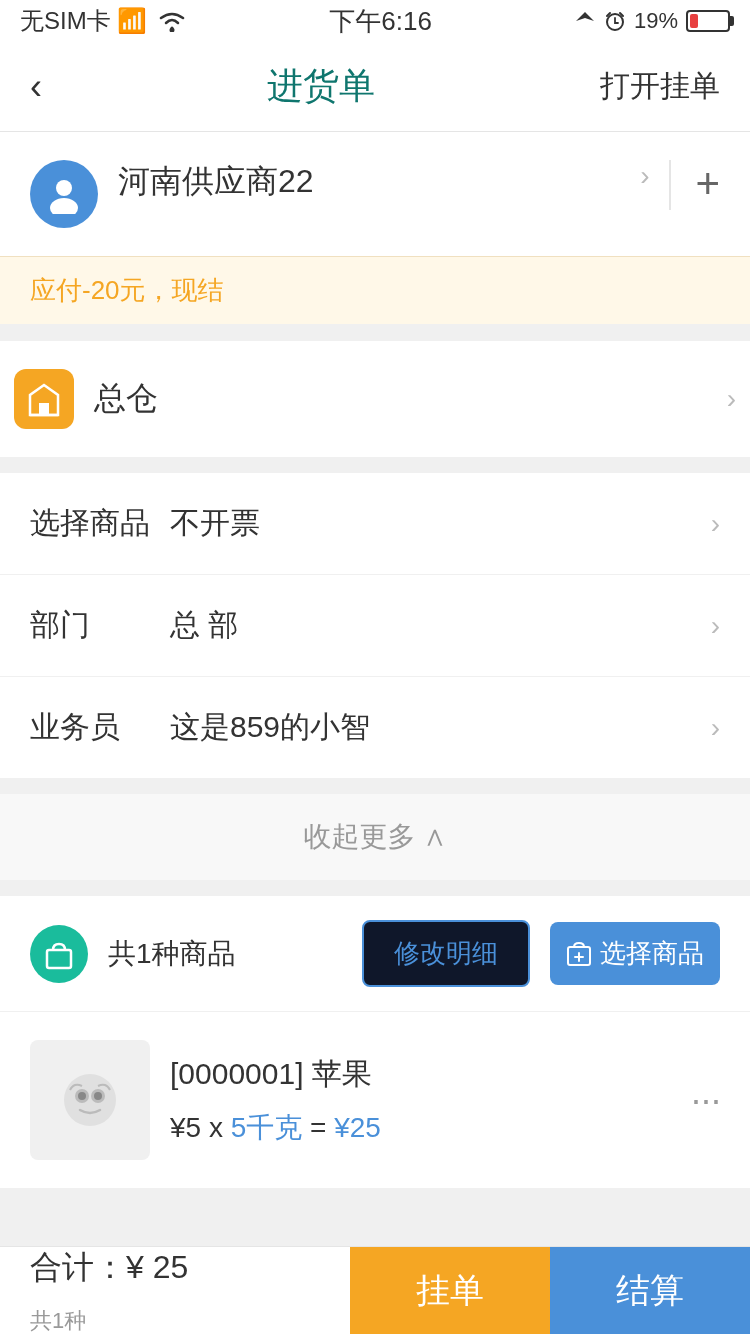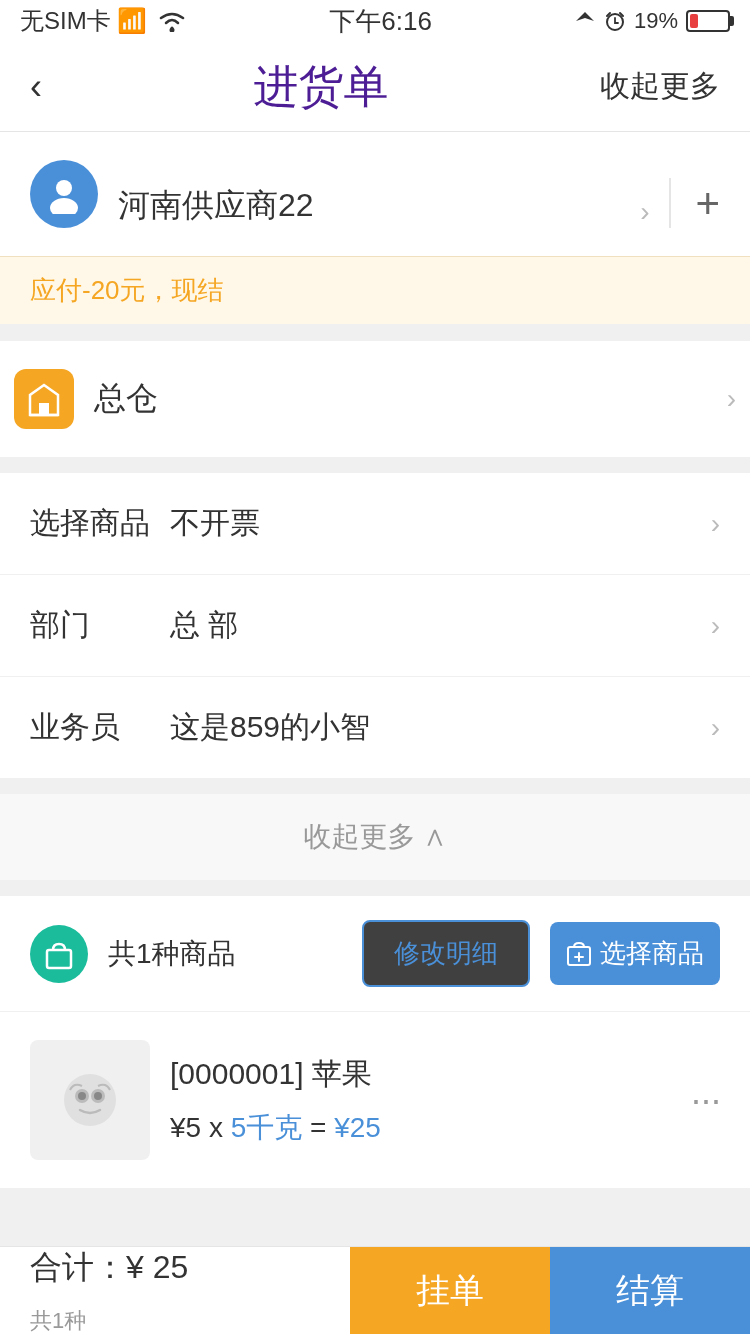--- a/index.html
+++ b/index.html
@@ -63,40 +63,40 @@
       justify-content: space-between;
       padding: 0 30px;
       border-bottom: 1px solid #e5e5e5;
     }
     .nav-back {
       font-size: 36px;
       color: #333;
       cursor: pointer;
     }
     .nav-title {
-      font-size: 45px;
+      font-size: 36px;
       font-weight: 500;
-      color: #4c1d95;
+      color: #0f766e;
     }
     .nav-action {
       font-size: 30px;
       color: #333;
       cursor: pointer;
     }
 
     
     .section {
       background: #fff;
       margin-bottom: 16px;
     }
 
     
     .supplier-row {
       display: flex;
-      align-items: flex-end;
+      align-items: flex-start;
       padding: 28px 30px;
       background: #fff;
     }
     .supplier-avatar {
       width: 68px;
       height: 68px;
       border-radius: 50%;
       background: #4a90d9;
       display: flex;
       align-items: center;
@@ -232,21 +232,21 @@
     }
     .product-count-icon svg { width: 32px; height: 32px; }
     .product-count-text {
       flex: 1;
       font-size: 28px;
       color: #333;
     }
     .btn-outline {
       border: 2px solid #4a90d9;
       color: #4a90d9;
-      background: #404040;
+      background: #0f172a;
       padding: 14px 30px;
       border-radius: 8px;
       font-size: 26px;
       cursor: pointer;
     }
     .btn-blue {
       background: #4a90d9;
       color: #fff;
       border: none;
       padding: 14px 16px;
@@ -378,21 +378,21 @@
     <span>19%</span>
     <div class="battery-icon">
       <div class="battery-fill"></div>
     </div>
   </div>
 </div>
 
 <div class="nav-bar">
   <span class="nav-back">‹</span>
   <span class="nav-title">进货单</span>
-  <span class="nav-action">收起更多</span>
+  <span class="nav-action">打开挂单</span>
 </div>
 
 <div class="section">
   <div class="supplier-row">
     <div class="supplier-avatar">
       <svg viewBox="0 0 40 40">
         <circle cx="20" cy="14" r="8" fill="#fff"></circle>
         <ellipse cx="20" cy="34" rx="14" ry="10" fill="#fff"></ellipse>
       </svg>
     </div>

